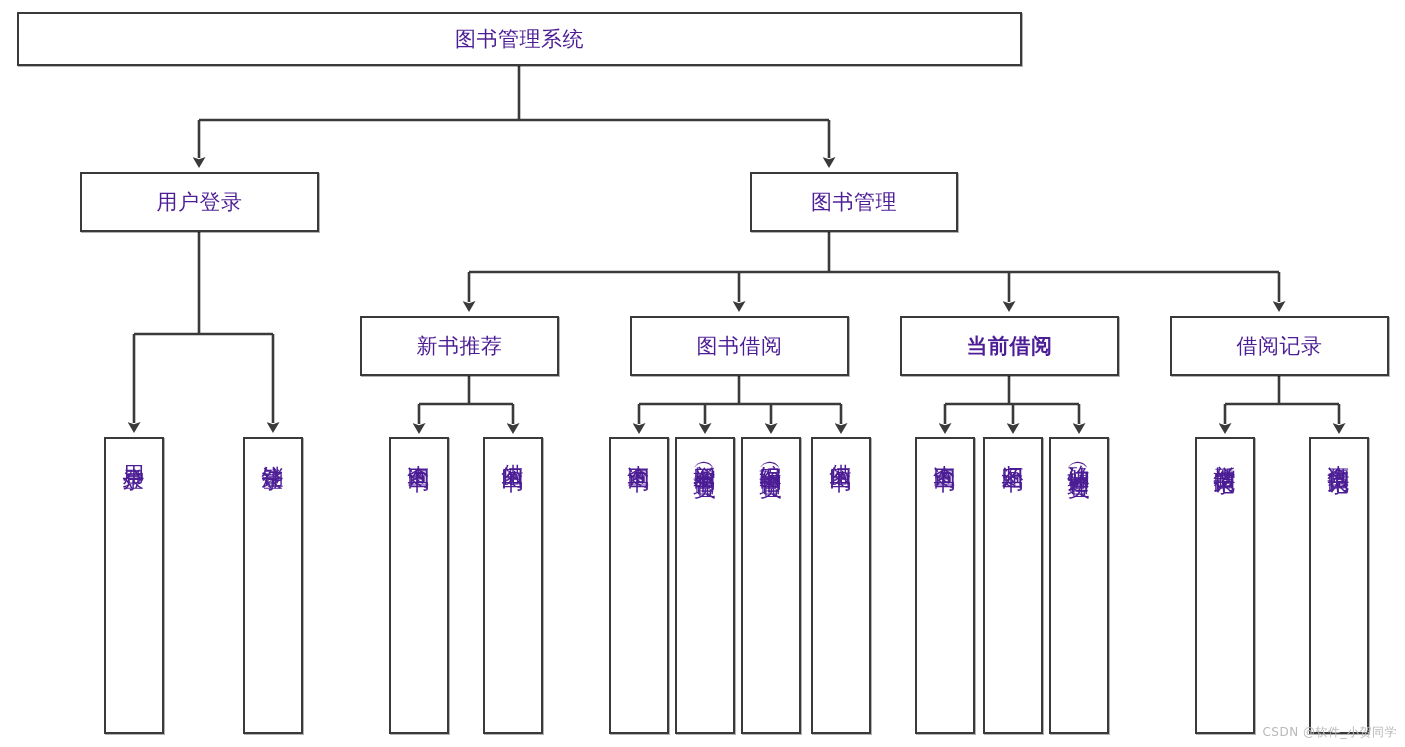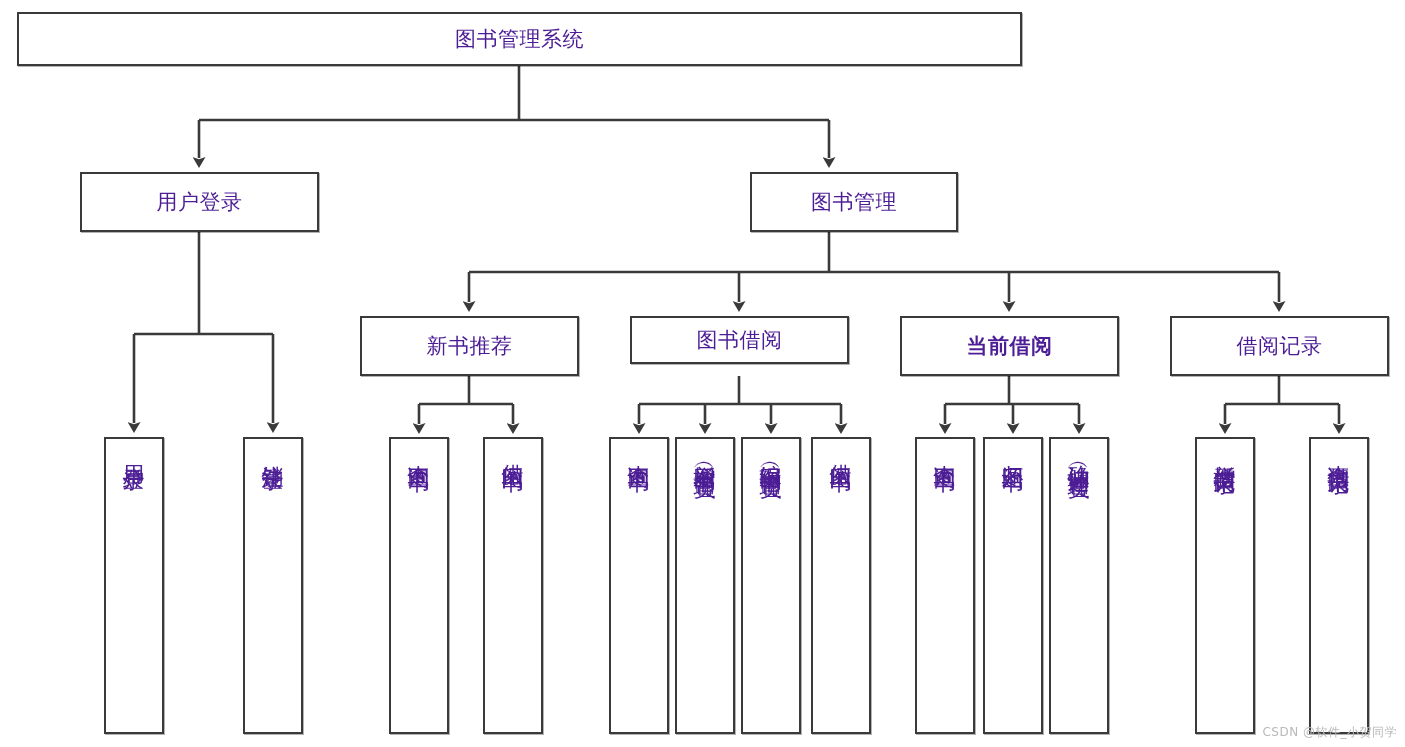--- a/index.html
+++ b/index.html
@@ -135,25 +135,25 @@
   </div>
 
   <div class="node horiz" style="left:80px; top:172px; width:239px; height:60px;">
     <span class="node-label">用户登录</span>
   </div>
 
   <div class="node horiz" style="left:710px; top:172px; width:208px; height:60px;margin-left:40px;">
     <span class="node-label">图书管理</span>
   </div>
 
-  <div class="node horiz" style="left:360px; top:316px; width:219px; height:60px;">
+  <div class="node horiz" style="left:360px; top:316px; width:199px; height:60px;">
     <span class="node-label">新书推荐</span>
   </div>
 
-  <div class="node horiz" style="left:630px; top:316px; width:219px; height:48px;">
+  <div class="node horiz" style="left:630px; top:316px; width:219px; height:60px;">
     <span class="node-label">图书借阅</span>
   </div>
 
   <div class="node horiz" style="left:900px; top:316px; width:219px; height:60px;font-weight:bold;">
     <span class="node-label">当前借阅</span>
   </div>
 
   <div class="node horiz" style="left:1170px; top:316px; width:219px; height:60px;justify-content:center;">
     <span class="node-label">借阅记录</span>
   </div>

